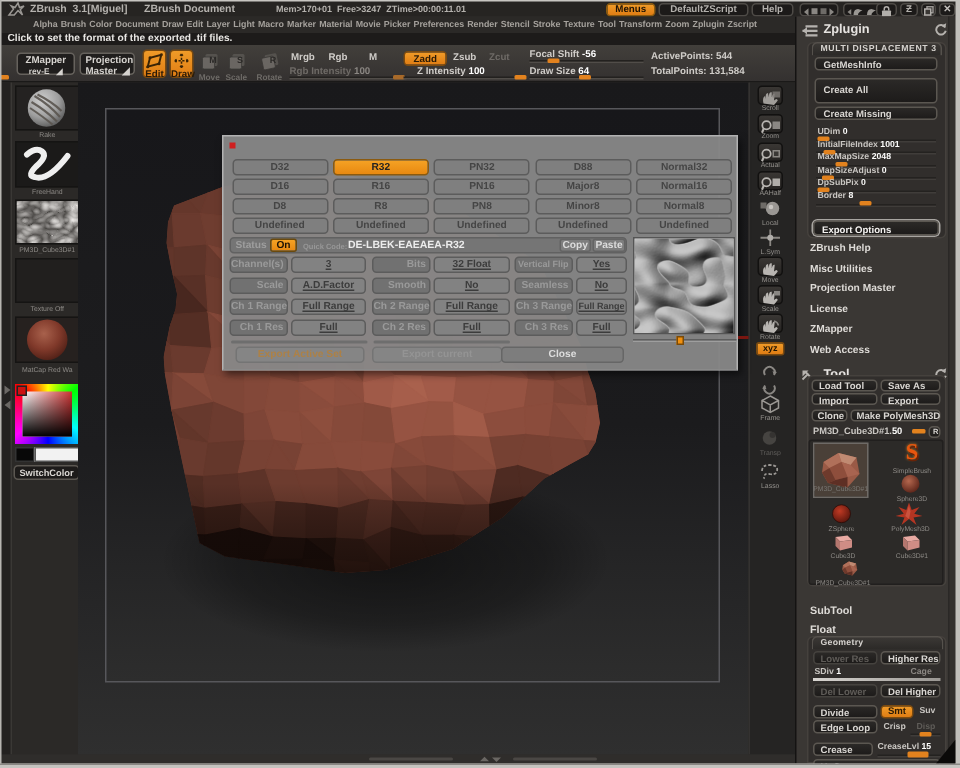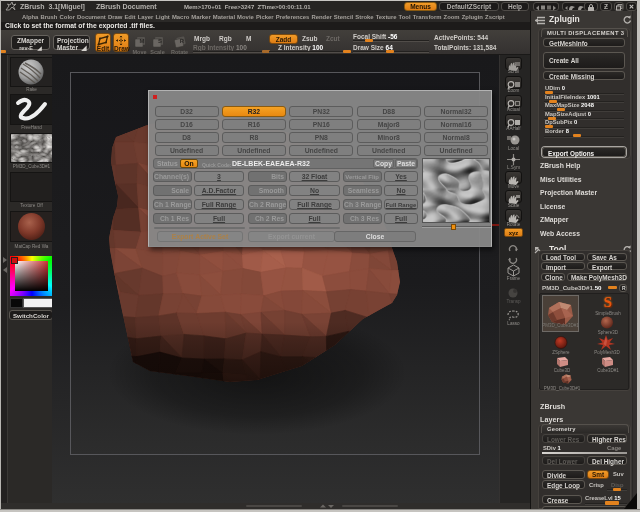--- a/index.html
+++ b/index.html
@@ -704,22 +704,22 @@
 <polygon points="6,12 16,6 18,12 10,16" fill="#b0705a"></polygon>
 <polygon points="16,6 28,9 24,14 18,12" fill="#c08a72"></polygon>
 <polygon points="18,12 24,14 30,20 22,22" fill="#a86450"></polygon>
 <polygon points="10,16 18,12 22,22 14,24" fill="#8e4e3c"></polygon>
 <polygon points="5,19 10,16 14,24 9,26" fill="#6e3a2c"></polygon>
 <polygon points="14,24 22,22 22,29 9,26" fill="#5e2f24"></polygon>
         </g>
       </svg></div>
   <div class="tinylab" style="left:8px;top:374.5px;width:46px">PM3D_Cube3D#1</div>
 
-  <div class="mitem b" style="top:391px;font-size:7.2px">ZBrush</div>
-  <div class="mitem b" style="top:404px;font-size:7.2px">Layers</div>
+  <div class="mitem b" style="top:391px;font-size:7.2px">SubTool</div>
+  <div class="mitem b" style="top:404px;font-size:7.2px">Float</div>
 
   <div class="sect" style="top:413px;height:85px;border-radius:4px 4px 0 0"></div>
   <div class="shead" style="top:413px;width:88px;letter-spacing:0.2px">Geometry</div>
   <div class="rbtn dis" style="left:11px;top:423px;width:43px;height:9px;padding:2px 0 0 4px">Lower&nbsp;Res</div>
   <div class="rbtn" style="left:56px;top:423px;width:40px;height:9px;padding:2px 0 0 4px">Higher&nbsp;Res</div>
   <span class="slidlab" style="left:12px;top:434px">SDiv&nbsp;<b>1</b></span>
   <span class="slidlab" style="left:76px;top:434px;color:#8a8682">Cage</span>
   <div class="abs" style="left:11px;top:441px;width:85px;height:2px;background:linear-gradient(90deg,#d8d5d1,#9a9793)"></div>
   <div class="rbtn dis" style="left:11px;top:445px;width:43px;height:9px;padding:2px 0 0 4px">Del&nbsp;Lower</div>
   <div class="rbtn" style="left:56px;top:445px;width:40px;height:9px;padding:2px 0 0 4px">Del&nbsp;Higher</div>

